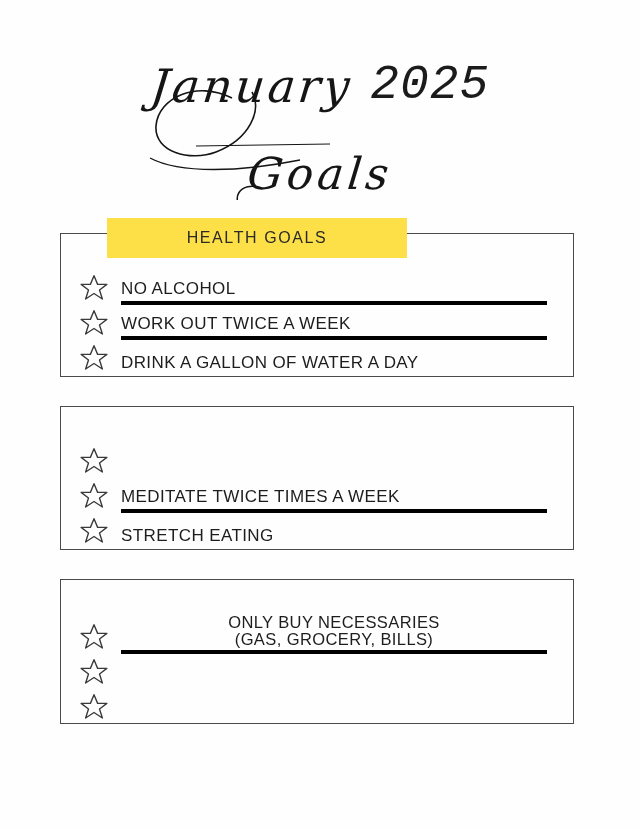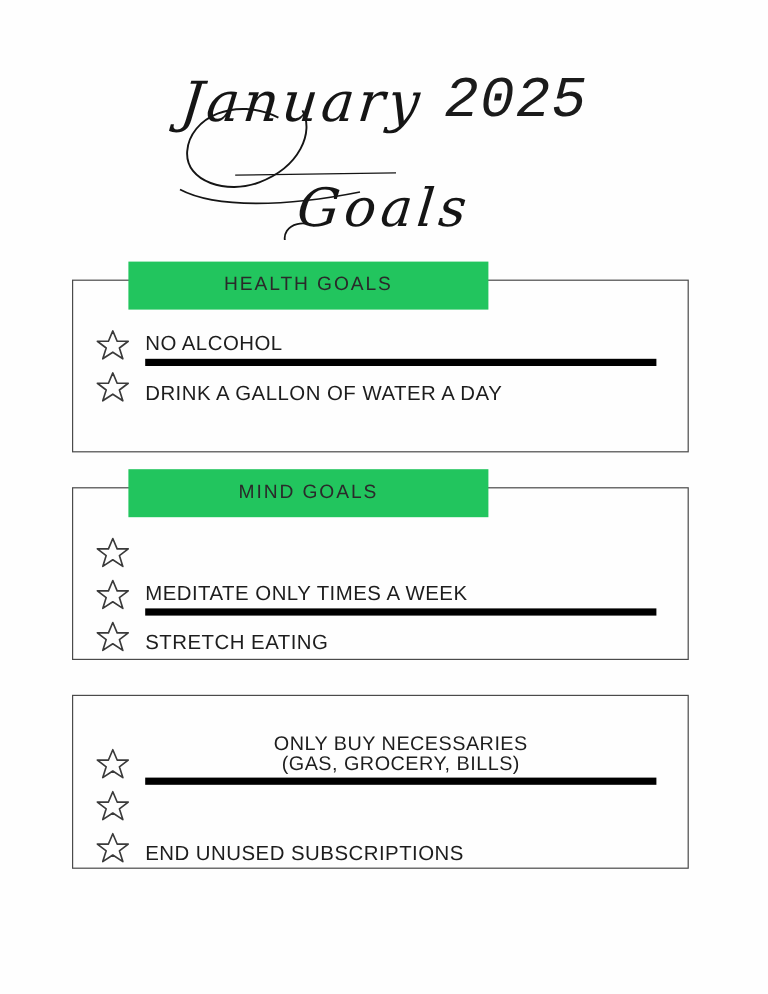--- a/index.html
+++ b/index.html
@@ -92,21 +92,21 @@
     left: 60px;
     width: 514px;
     box-sizing: border-box;
     border: 1px solid #4a4a4a;
   }
   .section-banner {
     position: absolute;
     left: 107px;
     width: 300px;
     height: 40px;
-    background: #22c55e;
+    background: #fde047;
     box-sizing: border-box;
     display: flex;
     align-items: center;
     justify-content: center;
     z-index: 3;
   }
   .section-banner span {
     font-size: 16px;
     letter-spacing: 1.6px;
     color: #2a2a2a;
@@ -129,21 +129,21 @@
   }
   .star {
     width: 30px;
     height: 30px;
     flex: 0 0 30px;
     margin-right: 12px;
     margin-bottom: 2px;
   }
   .line-wrap {
     flex: 1 1 auto;
-    border-bottom: 6px solid #000000;
+    border-bottom: 4px solid #000000;
     padding-bottom: 3px;
   }
   .row:last-child .line-wrap {
     border-bottom: none;
   }
   .goal-text {
     font-size: 17px;
     letter-spacing: 0.4px;
     color: #1d1d1d;
     line-height: 1.05;
@@ -186,42 +186,47 @@
         </svg>
         <div class="line-wrap">
           <span class="goal-text">NO ALCOHOL</span>
         </div>
       </div>
       <div class="row">
         <svg class="star" viewBox="0 0 24 24">
           <path d="M12 2.2 L14.9 9.1 L22.3 9.1 L16.4 13.6 L18.7 20.8 L12 16.4 L5.3 20.8 L7.6 13.6 L1.7 9.1 L9.1 9.1 Z" fill="none" stroke="#3a3a3a" stroke-width="1.1" stroke-linejoin="round"></path>
         </svg>
         <div class="line-wrap">
+          <span class="goal-text">WORK OUT TWICE A WEEK</span>
+        </div>
+      </div>
+      <div class="row">
+        <svg class="star" viewBox="0 0 24 24">
+          <path d="M12 2.2 L14.9 9.1 L22.3 9.1 L16.4 13.6 L18.7 20.8 L12 16.4 L5.3 20.8 L7.6 13.6 L1.7 9.1 L9.1 9.1 Z" fill="none" stroke="#3a3a3a" stroke-width="1.1" stroke-linejoin="round"></path>
+        </svg>
+        <div class="line-wrap">
           <span class="goal-text">DRINK A GALLON OF WATER A DAY</span>
         </div>
       </div>
     </div>
   </div>
 
-  <div class="section-banner" style="top:391px;">
-    <span>MIND GOALS</span>
-  </div>
   <div class="section" style="top:406px; height:144px;">
     <div class="rows">
       <div class="row">
         <svg class="star" viewBox="0 0 24 24">
           <path d="M12 2.2 L14.9 9.1 L22.3 9.1 L16.4 13.6 L18.7 20.8 L12 16.4 L5.3 20.8 L7.6 13.6 L1.7 9.1 L9.1 9.1 Z" fill="none" stroke="#3a3a3a" stroke-width="1.1" stroke-linejoin="round"></path>
         </svg>
       </div>
       <div class="row">
         <svg class="star" viewBox="0 0 24 24">
           <path d="M12 2.2 L14.9 9.1 L22.3 9.1 L16.4 13.6 L18.7 20.8 L12 16.4 L5.3 20.8 L7.6 13.6 L1.7 9.1 L9.1 9.1 Z" fill="none" stroke="#3a3a3a" stroke-width="1.1" stroke-linejoin="round"></path>
         </svg>
         <div class="line-wrap">
-          <span class="goal-text">MEDITATE ONLY TIMES A WEEK</span>
+          <span class="goal-text">MEDITATE TWICE TIMES A WEEK</span>
         </div>
       </div>
       <div class="row">
         <svg class="star" viewBox="0 0 24 24">
           <path d="M12 2.2 L14.9 9.1 L22.3 9.1 L16.4 13.6 L18.7 20.8 L12 16.4 L5.3 20.8 L7.6 13.6 L1.7 9.1 L9.1 9.1 Z" fill="none" stroke="#3a3a3a" stroke-width="1.1" stroke-linejoin="round"></path>
         </svg>
         <div class="line-wrap">
           <span class="goal-text">STRETCH EATING</span>
         </div>
       </div>
@@ -241,20 +246,17 @@
       </div>
       <div class="row">
         <svg class="star" viewBox="0 0 24 24">
           <path d="M12 2.2 L14.9 9.1 L22.3 9.1 L16.4 13.6 L18.7 20.8 L12 16.4 L5.3 20.8 L7.6 13.6 L1.7 9.1 L9.1 9.1 Z" fill="none" stroke="#3a3a3a" stroke-width="1.1" stroke-linejoin="round"></path>
         </svg>
       </div>
       <div class="row">
         <svg class="star" viewBox="0 0 24 24">
           <path d="M12 2.2 L14.9 9.1 L22.3 9.1 L16.4 13.6 L18.7 20.8 L12 16.4 L5.3 20.8 L7.6 13.6 L1.7 9.1 L9.1 9.1 Z" fill="none" stroke="#3a3a3a" stroke-width="1.1" stroke-linejoin="round"></path>
         </svg>
-        <div class="line-wrap">
-          <span class="goal-text">END UNUSED SUBSCRIPTIONS</span>
-        </div>
       </div>
     </div>
   </div>
 
 </div>
 
 </body></html>

